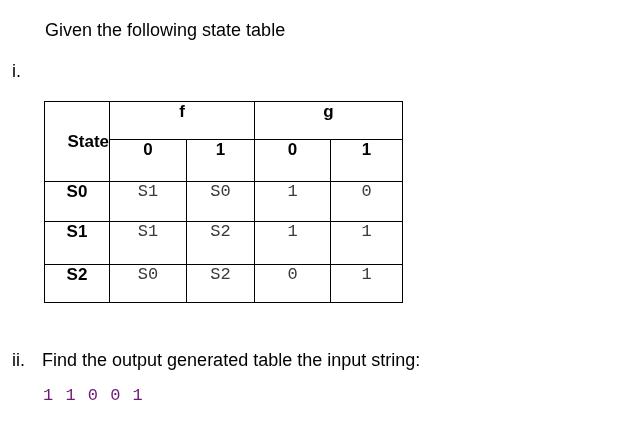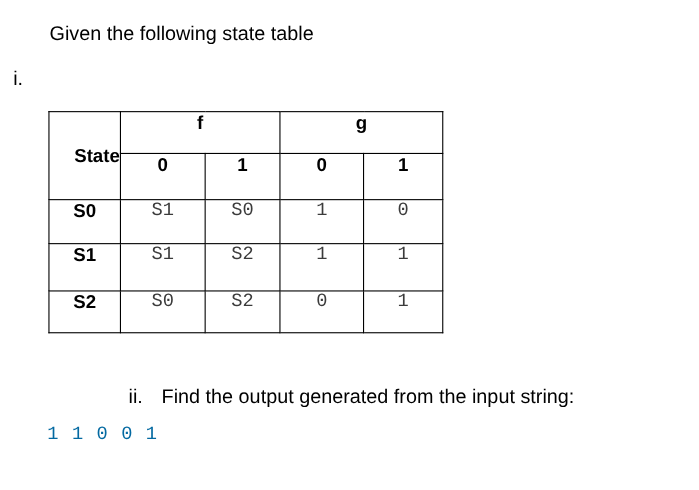--- a/index.html
+++ b/index.html
@@ -26,21 +26,21 @@
 
   .question {
     position: absolute;
     left: 12px;
     right: 8px;
     display: flex;
     align-items: flex-start;
   }
   .question .qnum { flex: none; width: 30px; }
   .q1 { top: 61px; }
-  .q2 { top: 350px; justify-content: center; }
+  .q2 { top: 350px; }
 
   .state-table {
     position: absolute;
     left: 44px;
     top: 101px;
     border-collapse: collapse;
     table-layout: fixed;
     text-align: center;
   }
   .state-table th, .state-table td {
@@ -66,21 +66,21 @@
   }
 
   .input-string {
     position: absolute;
     left: 43px;
     top: 386px;
     margin: 0;
     font-family: "Liberation Mono", monospace;
     font-size: 17px;
     letter-spacing: 1px;
-    color: #0369a1;
+    color: #701a75;
     white-space: pre;
   }
 </style>
 </head>
 <body>
 
 <div class="page">
 
   <p class="intro">Given the following state table</p>
 
@@ -127,18 +127,18 @@
         <td class="val">S0</td>
         <td class="val">S2</td>
         <td class="val">0</td>
         <td class="val">1</td>
       </tr>
     </tbody>
   </table>
 
   <div class="question q2">
     <span class="qnum">ii.</span>
-    <span class="qtext">Find the output generated from the input string:</span>
+    <span class="qtext">Find the output generated table the input string:</span>
   </div>
 
   <p class="input-string">1 1 0 0 1</p>
 
 </div>
 
 </body></html>

